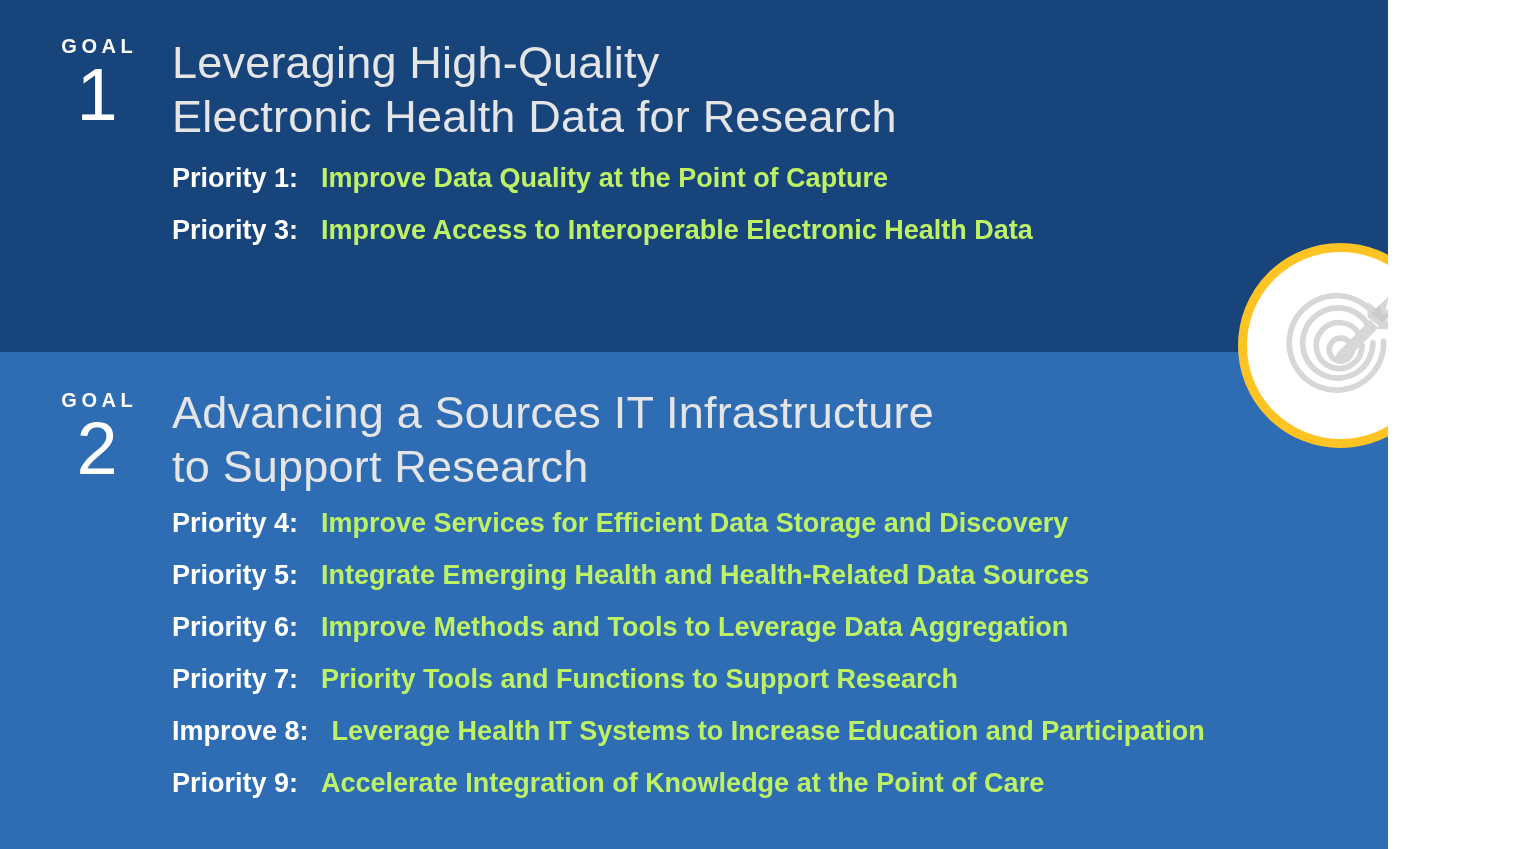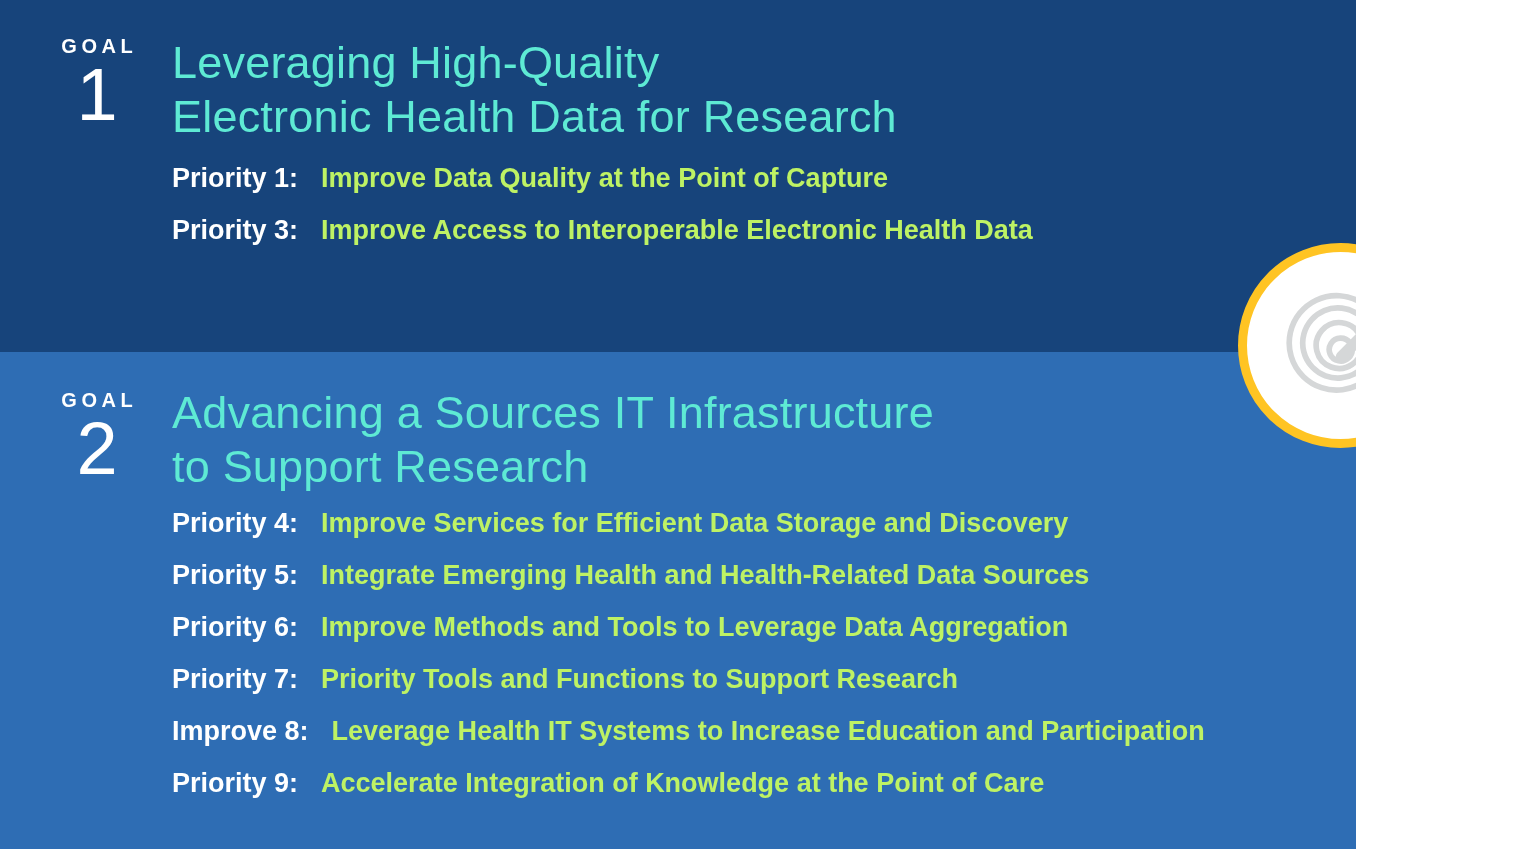--- a/index.html
+++ b/index.html
@@ -12,20 +12,21 @@
     font-family: "Liberation Sans", sans-serif;
     -webkit-font-smoothing: antialiased;
   }
 
   .slide {
     position: relative;
     width: 1356px;
     height: 849px;
     overflow: hidden;
     background: #2E6DB4;
+    padding-left: 32px;
   }
 
   
   .band {
     position: absolute;
     left: 0;
     width: 100%;
     box-sizing: border-box;
   }
   .band-goal1 {
@@ -64,21 +65,21 @@
     font-family: "Liberation Sans", sans-serif;
   }
 
   .goal1-marker { left: 32px; top: 36px; }
   .goal2-marker { left: 32px; top: 390px; }
 
   
   .goal-heading {
     position: absolute;
     left: 172px;
-    color: #5eead4;
+    color: #e5e5e5;
     font-weight: 300;
     font-size: 45px;
     line-height: 1.2;
     letter-spacing: 0.2px;
     white-space: pre-line;
   }
   .goal1-heading { top: 36px; }
   .goal2-heading { top: 386px; }
 
   

